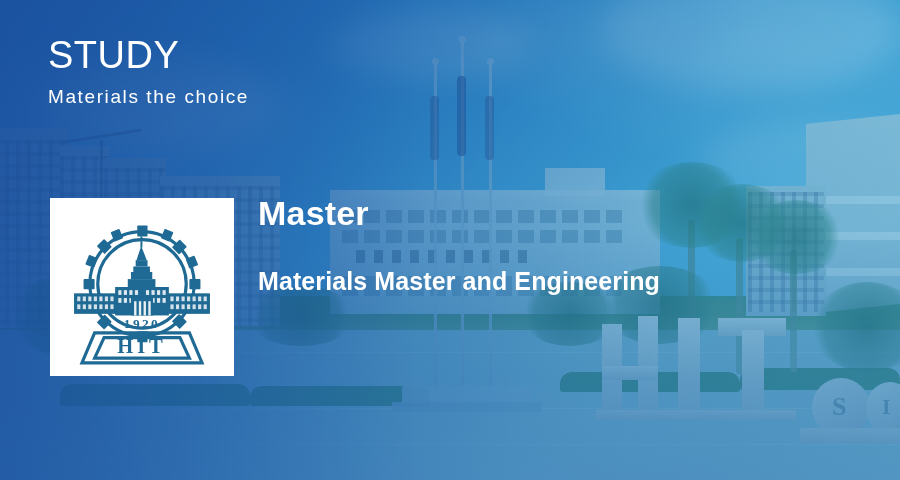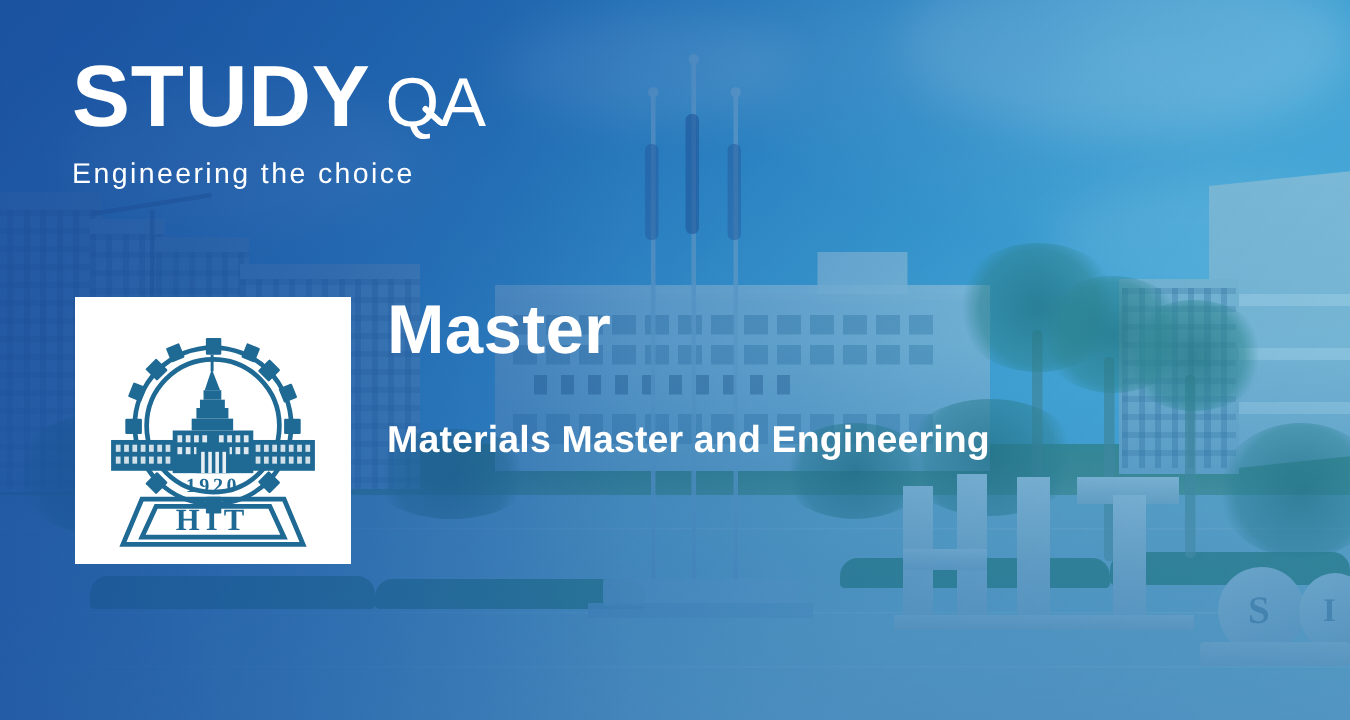--- a/index.html
+++ b/index.html
@@ -297,22 +297,22 @@
     top: 36px;
     user-select: none;
   }
   .brand-logo {
     display: flex;
     align-items: baseline;
     line-height: 1;
     color: #ffffff;
   }
   .brand-study {
-    font-size: 58px;
-    font-weight: bold;
+    font-size: 38px;
+    font-weight: normal;
     letter-spacing: 0.5px;
   }
   .brand-qa-wrap {
     position: relative;
     margin-left: 10px;
     display: inline-block;
   }
   .brand-qa {
     font-size: 46px;
     font-weight: 300;
@@ -348,21 +348,21 @@
     justify-content: center;
   }
   .logo-card svg { display: block; }
 
   .headings {
     position: absolute;
     left: 258px;
     top: 196px;
   }
   .degree-title {
-    font-size: 46px;
+    font-size: 34px;
     font-weight: bold;
     color: #ffffff;
     line-height: 1;
     letter-spacing: 0.2px;
   }
   .program-title {
     margin-top: 38px;
     font-size: 25px;
     font-weight: bold;
     color: #ffffff;
@@ -508,26 +508,22 @@
     <div class="tint-blue"></div>
     <div class="tint-bottom"></div>
     <div class="tint-left"></div>
   </div>
 
   <div class="content">
 
     <div class="brand">
       <div class="brand-logo">
         <span class="brand-study">STUDY</span>
-        <span class="brand-qa-wrap">
-          <span class="brand-qa">QA</span>
-          <span class="qa-glass"></span>
-        </span>
       </div>
-      <div class="brand-tagline">Engineering the choice</div>
+      <div class="brand-tagline">Materials the choice</div>
     </div>
 
     <div class="logo-card">
       <svg width="158" height="158" viewBox="0 0 200 200">
         <g fill="none" stroke="#1f6a94" stroke-width="4">
 
           <circle cx="100" cy="96" r="66"></circle>
           <circle cx="100" cy="96" r="56"></circle>
         </g>
         <g fill="#1f6a94">

